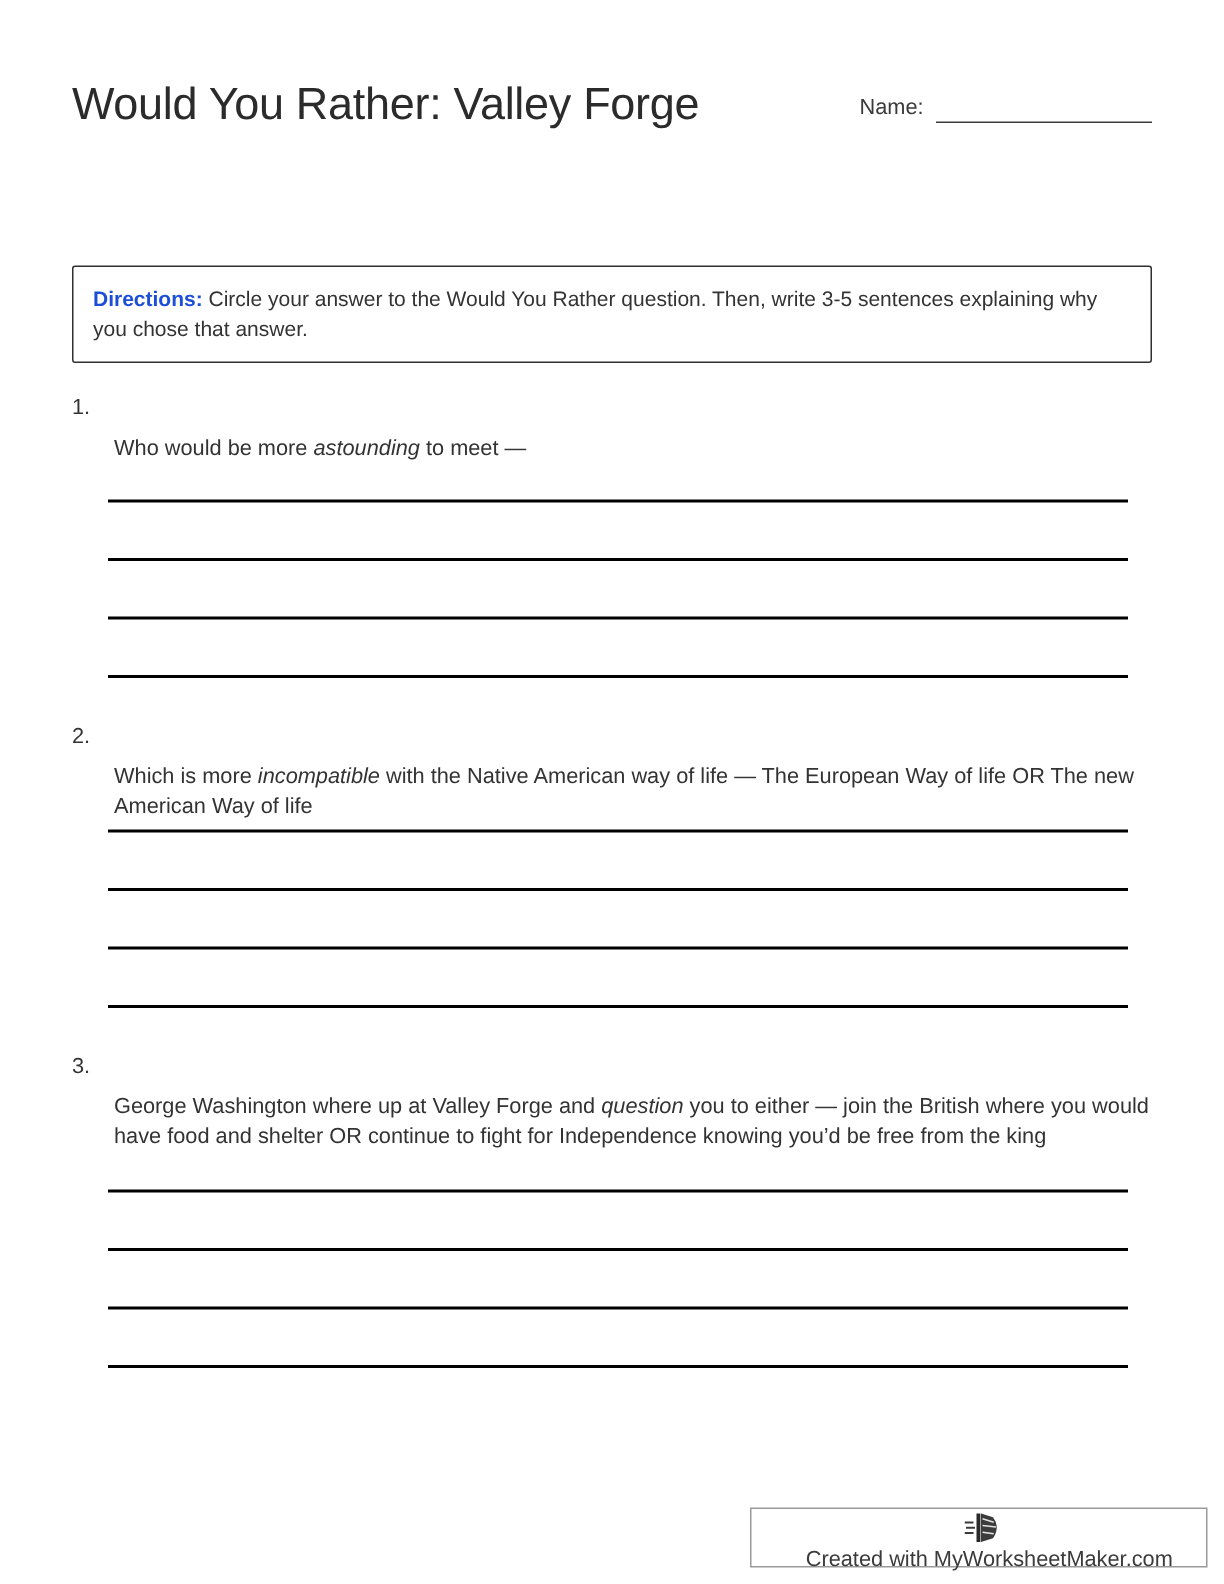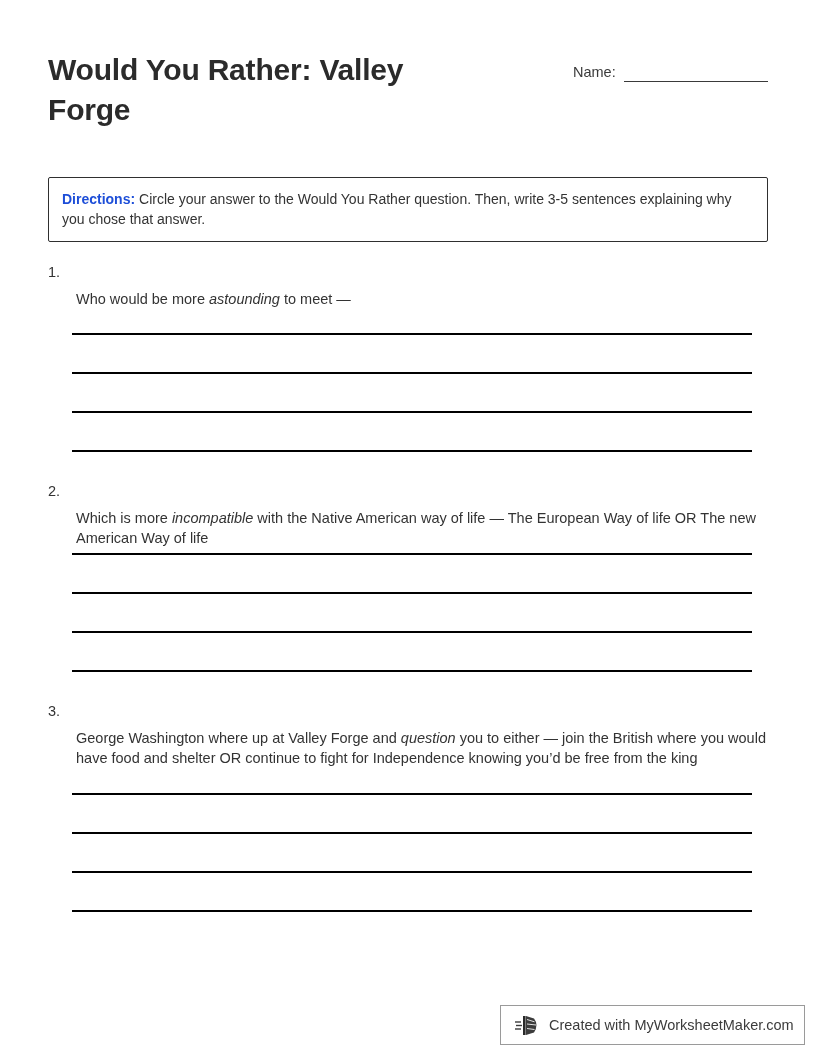--- a/index.html
+++ b/index.html
@@ -29,21 +29,21 @@
     left: 48px;
     top: 44px;
     width: 720px;
     display: flex;
     justify-content: space-between;
     align-items: flex-start;
   }
   .title {
     width: 430px;
     font-size: 30px;
-    font-weight: bold;
+    font-weight: normal;
     line-height: 40px;
     color: #2b2b2b;
     letter-spacing: -0.2px;
     margin: 0;
     padding-top: 6px;
   }
   .meta {
     width: 236px;
     padding-top: 8px;
   }
@@ -133,20 +133,21 @@
     left: 500px;
     top: 1005px;
     width: 305px;
     height: 40px;
     box-sizing: border-box;
     border: 1.2px solid #9a9a9a;
     background: #ffffff;
     display: flex;
     align-items: center;
     padding-left: 14px;
+    flex-direction: column;
   }
   .badge-logo {
     width: 26px;
     height: 24px;
     flex: 0 0 26px;
     position: relative;
     margin-right: 8px;
   }
   .badge-text {
     font-size: 14.5px;

